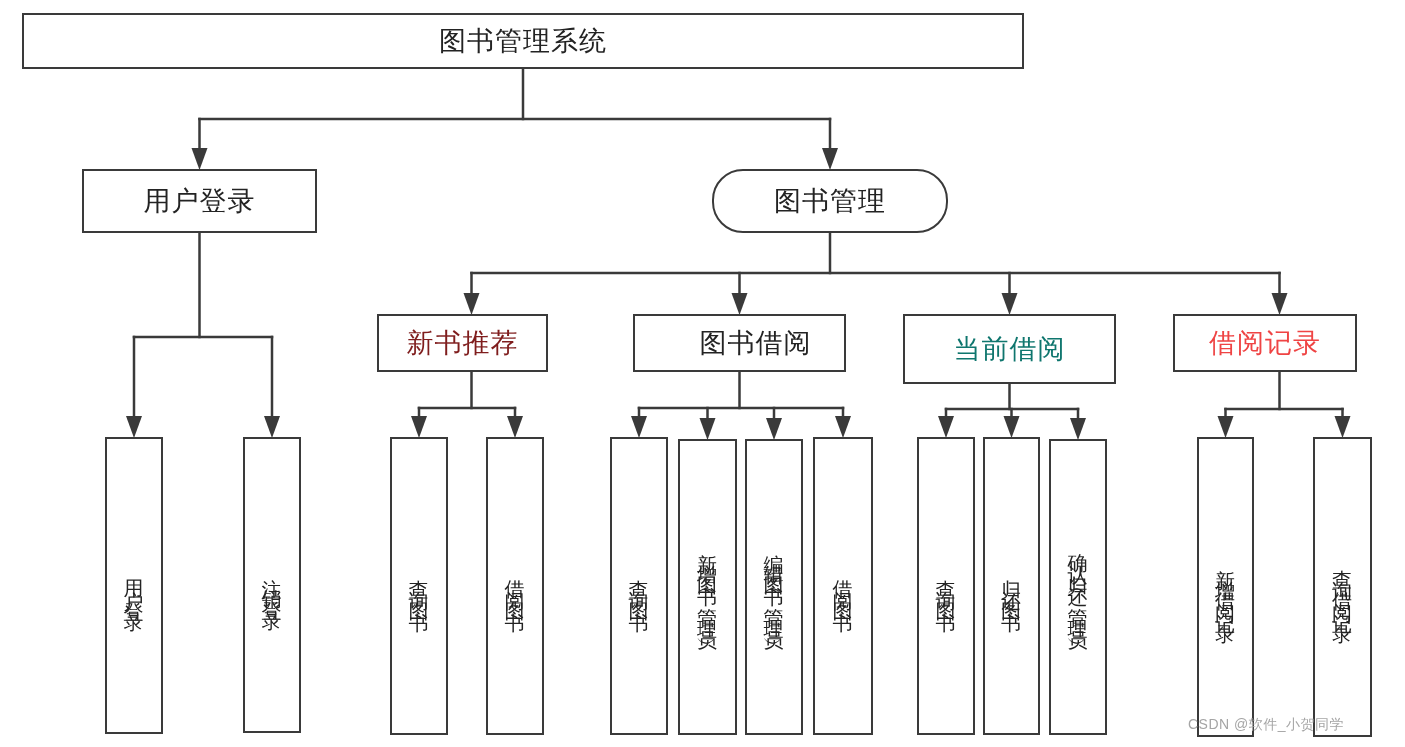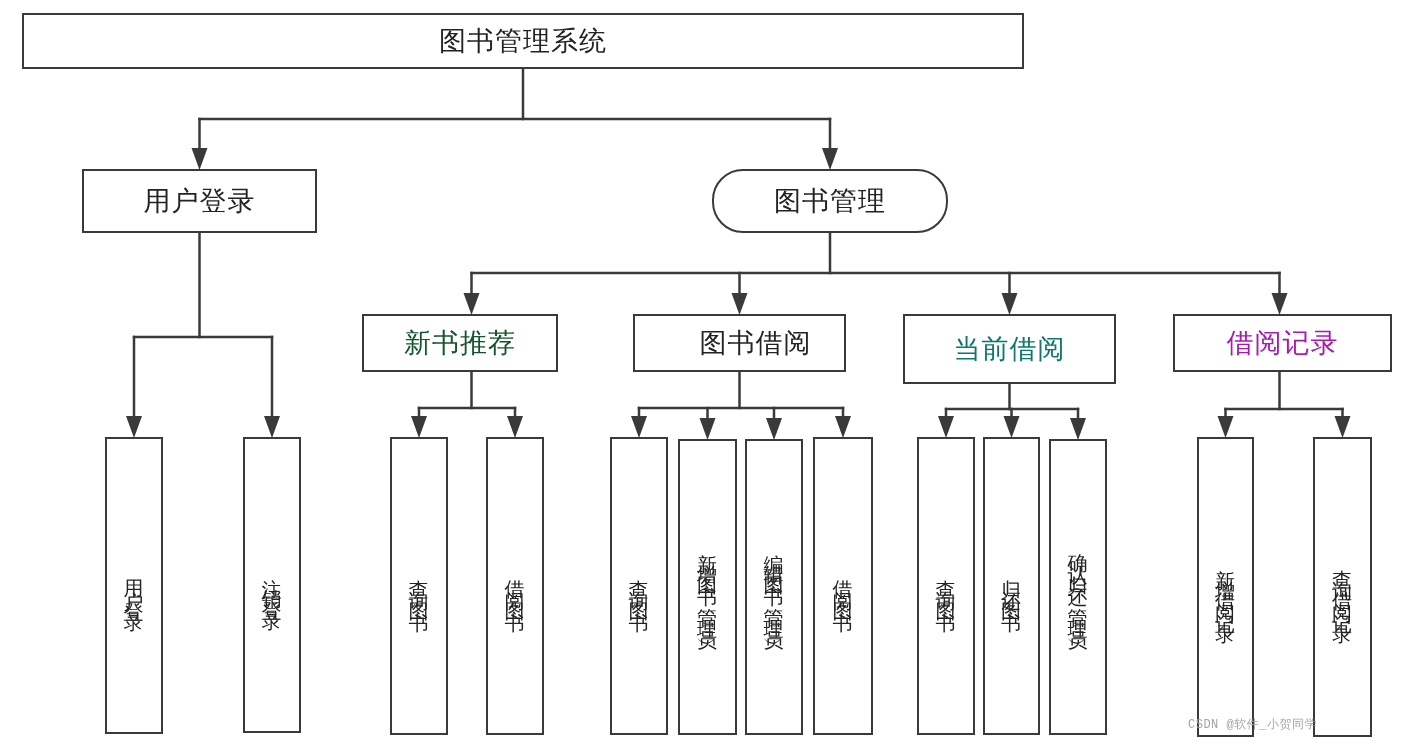--- a/index.html
+++ b/index.html
@@ -31,26 +31,25 @@
     text-orientation:mixed;
     font-size:20px;
     line-height:1;
     letter-spacing:11px;
     white-space:nowrap;
   }
   .watermark{
     position:absolute;
     left:1188px;
     top:716px;
-    font-size:12px;
+    font-size:14px;
     letter-spacing:0.5px;
     color:#a5a5a5;
     white-space:nowrap;
     z-index:5;
-    font-family:Liberation Mono, monospace;
   }
 </style>
 </head>
 <body>
 
 <div class="stage">
   <svg id="edges" xmlns="http://www.w3.org/2000/svg">
       <line x1="523" y1="67" x2="523" y2="119" stroke="#3a3a3a" stroke-width="2.5" stroke-linecap="square"></line>
       <line x1="199.5" y1="119" x2="830" y2="119" stroke="#3a3a3a" stroke-width="2.5" stroke-linecap="square"></line>
       <line x1="199.5" y1="119" x2="199.5" y2="151" stroke="#3a3a3a" stroke-width="2.5" stroke-linecap="square"></line>
@@ -107,30 +106,30 @@
   <div id="nodes">
       <div class="node horiz" style="left: 22px; top: 13px; width: 1002px; height: 56px; border-color: rgb(58, 58, 58); color: rgb(35, 35, 35);">
         <span class="label">图书管理系统</span>
       </div>
       <div class="node horiz" style="left: 82px; top: 169px; width: 235px; height: 64px; border-color: rgb(58, 58, 58); color: rgb(35, 35, 35);">
         <span class="label">用户登录</span>
       </div>
       <div class="node horiz" style="left: 712px; top: 169px; width: 236px; height: 64px; border-color: rgb(58, 58, 58); color: rgb(35, 35, 35); border-radius: 31px;">
         <span class="label">图书管理</span>
       </div>
-      <div class="node horiz" style="left: 362px; top: 314px; width: 196px; height: 58px; border-color: rgb(58, 58, 58); color: #14532d;">
+      <div class="node horiz" style="left: 377px; top: 314px; width: 171px; height: 58px; border-color: rgb(58, 58, 58); color: #7f1d1d;">
         <span class="label">新书推荐</span>
       </div>
       <div class="node horiz" style="left: 633px; top: 314px; width: 213px; height: 58px; border-color: rgb(58, 58, 58); color: rgb(35, 35, 35); padding-left: 32px;">
         <span class="label">图书借阅</span>
       </div>
       <div class="node horiz" style="left: 903px; top: 314px; width: 213px; height: 70px; border-color: rgb(58, 58, 58); color: #0f766e;">
         <span class="label">当前借阅</span>
       </div>
-      <div class="node horiz" style="left: 1173px; top: 314px; width: 219px; height: 58px; border-color: rgb(58, 58, 58); color: #a21caf;">
+      <div class="node horiz" style="left: 1173px; top: 314px; width: 184px; height: 58px; border-color: rgb(58, 58, 58); color: #ef4444;">
         <span class="label">借阅记录</span>
       </div>
       <div class="node vert" style="left: 105px; top: 437px; width: 58px; height: 297px; border-color: rgb(58, 58, 58); color: rgb(35, 35, 35);">
         <span class="label">用户登录</span>
       </div>
       <div class="node vert" style="left: 243px; top: 437px; width: 58px; height: 296px; border-color: rgb(58, 58, 58); color: rgb(35, 35, 35);">
         <span class="label">注销登录</span>
       </div>
       <div class="node vert" style="left: 390px; top: 437px; width: 58px; height: 298px; border-color: rgb(58, 58, 58); color: rgb(35, 35, 35);">
         <span class="label">查询图书</span>

